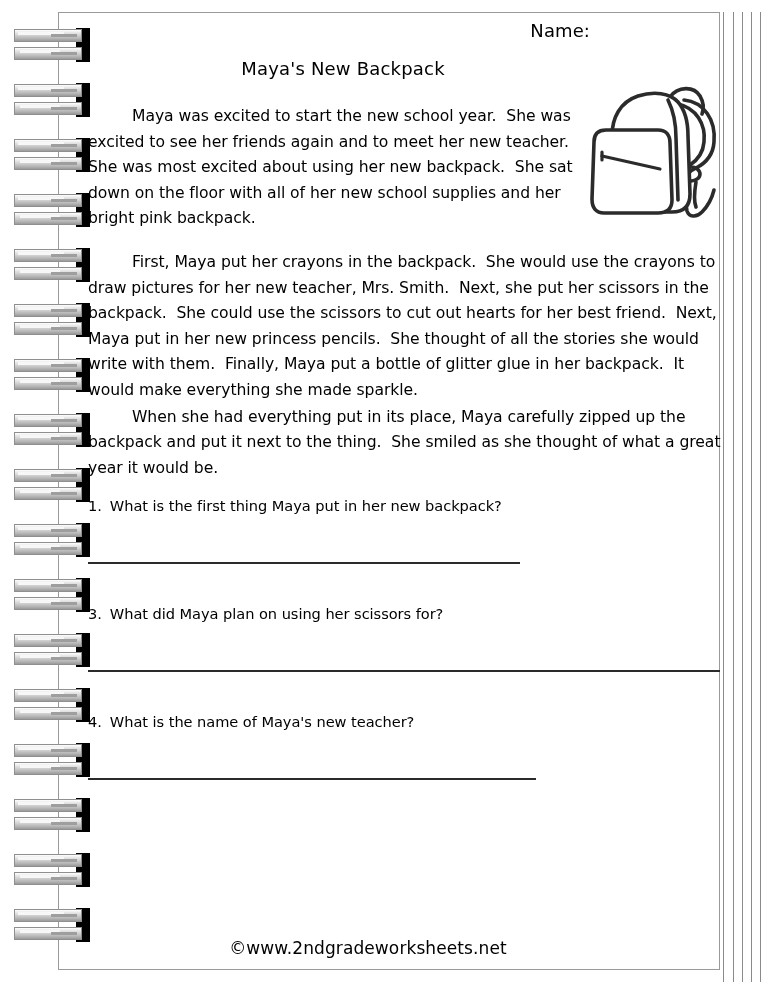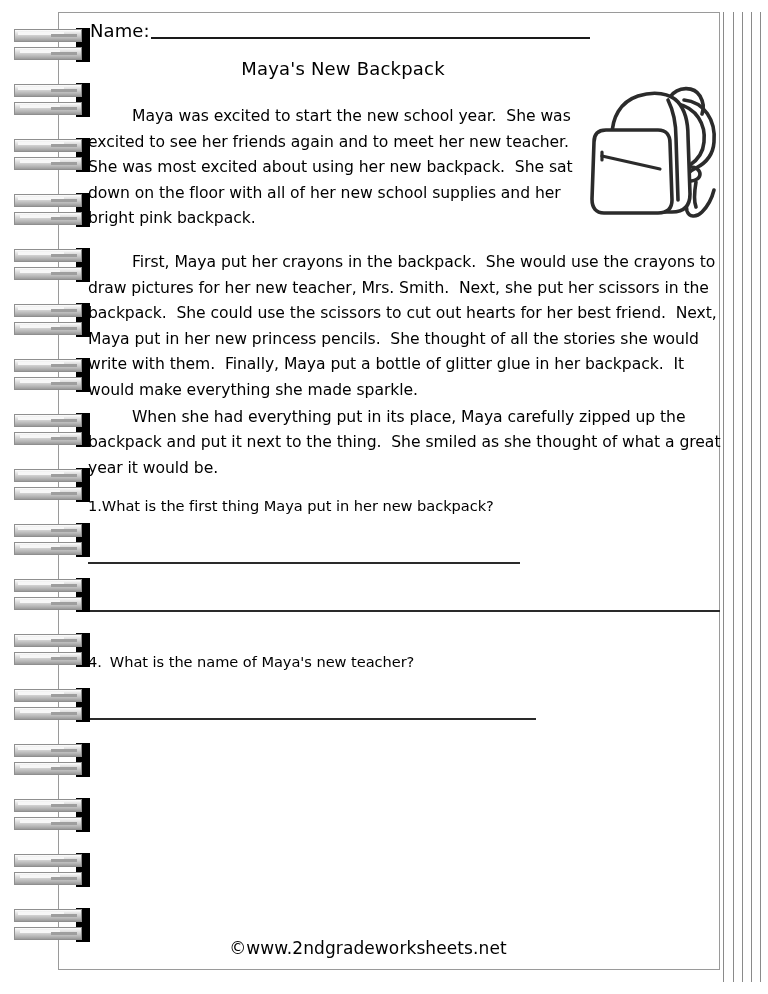--- a/index.html
+++ b/index.html
@@ -116,20 +116,21 @@
   }
 
   
   .name-row {
     position: absolute;
     left: 2px;
     top: 22px;
     width: 500px;
     display: flex;
     align-items: flex-end;
+    flex-direction: column;
   }
   .name-label {
     font-size: 18px;
     letter-spacing: 0.1px;
     line-height: 1;
     white-space: nowrap;
   }
   .name-line {
     flex: 1;
     height: 0;
@@ -454,24 +455,25 @@
   </div>
 
   <div class="story">
     <p class="para-1">Maya was excited to start the new school year.  She was excited to see her friends again and to meet her new teacher.  She was most excited about using her new backpack.  She sat down on the floor with all of her new school supplies and her bright pink backpack.</p>
     <p class="para-2">First, Maya put her crayons in the backpack.  She would use the crayons to draw pictures for her new teacher, Mrs. Smith.  Next, she put her scissors in the backpack.  She could use the scissors to cut out hearts for her best friend.  Next, Maya put in her new princess pencils.  She thought of all the stories she would write with them.  Finally, Maya put a bottle of glitter glue in her backpack.  It would make everything she made sparkle.</p>
     <p class="para-3">When she had everything put in its place, Maya carefully zipped up the backpack and put it next to the thing.  She smiled as she thought of what a great year it would be.</p>
   </div>
 
   <div class="questions" id="questions-list">
       <div class="qblock" style="margin-top: 0px;">
-        <div class="qtext"><span>1.</span><span style="">What is the first thing Maya put in her new backpack?</span></div>
+        <div class="qtext"><span>1.</span><span style="margin-left: 8px;">What is the first thing Maya put in her new backpack?</span></div>
         <div class="answer-line" style="width: 432px; margin-top: 46px;"></div>
       </div>
       <div class="qblock" style="margin-top: 40px;">
+        <div class="qtext"><span>3.</span><span style="margin-left: 8px;">What did Maya plan on using her scissors for?</span></div>
         <div class="answer-line" style="width: 632px; margin-top: 46px;"></div>
       </div>
       <div class="qblock" style="margin-top: 40px;">
         <div class="qtext"><span>4.</span><span style="margin-left: 8px;">What is the name of Maya's new teacher?</span></div>
         <div class="answer-line" style="width: 448px; margin-top: 46px;"></div>
       </div>
     </div>
 
   <div class="footer">©www.2ndgradeworksheets.net</div>
 </div>

